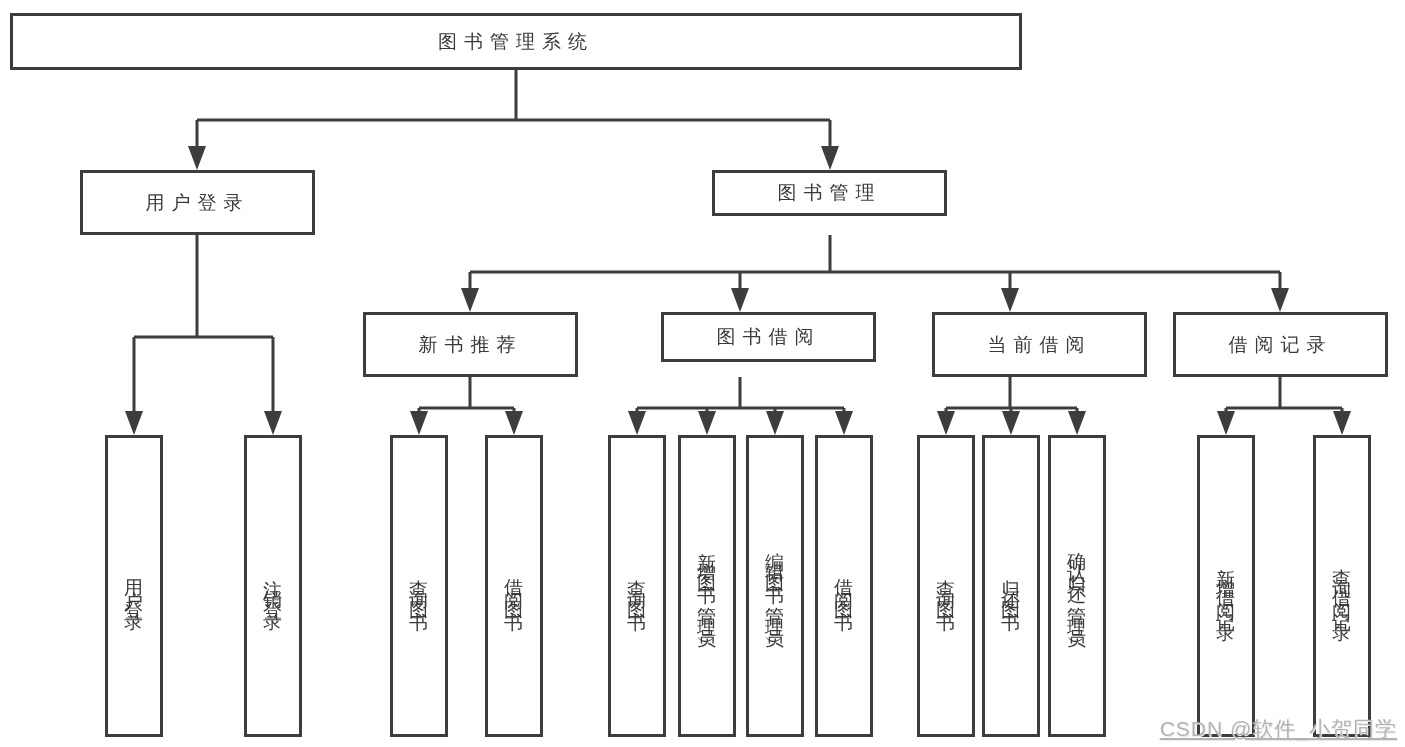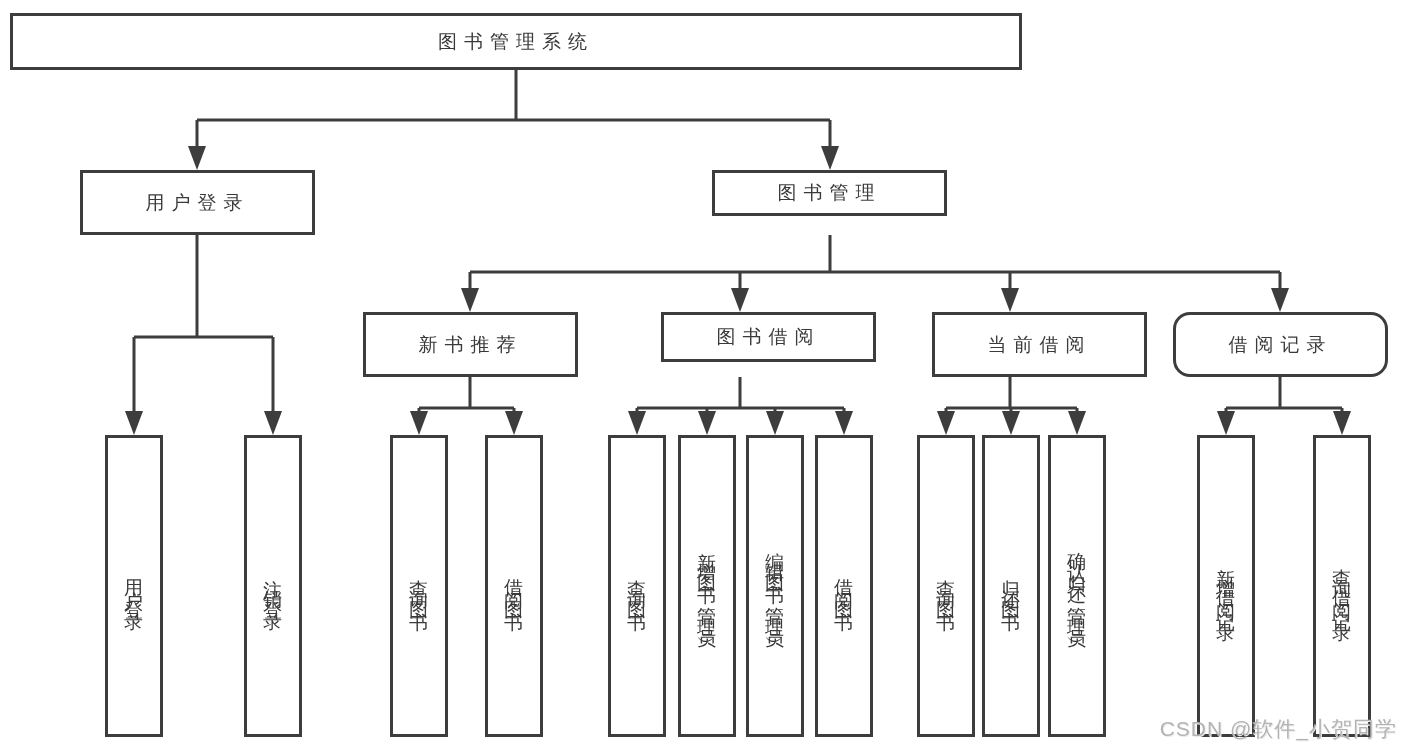--- a/index.html
+++ b/index.html
@@ -53,20 +53,21 @@
   }
   .watermark {
     position: absolute;
     right: 8px;
     bottom: 4px;
     z-index: 3;
     font-size: 21px;
     letter-spacing: 1px;
     color: var(--watermark, #b3b3b3);
     text-shadow: 1px 1px 0 #ebebeb;
+    text-decoration: underline;
   }
 </style>
 </head>
 <body>
 
 <div class="stage">
 
   <svg class="connector-layer" viewBox="0 0 1405 747" xmlns="http://www.w3.org/2000/svg">
     <g class="connector">
       <path d="M516 69 V120 M197 120 H830 M197 120 V162 M830 120 V162"></path>
@@ -111,21 +112,21 @@
   </svg>
 
   <div class="box" style="left:10px; top:13px; width:1012px; height:57px;">图书管理系统</div>
 
   <div class="box" style="left:80px; top:170px; width:235px; height:65px;">用户登录</div>
   <div class="box" style="left:712px; top:170px; width:235px; height:46px;">图书管理</div>
 
   <div class="box" style="left:363px; top:312px; width:215px; height:65px;">新书推荐</div>
   <div class="box" style="left:633px; top:312px; width:215px; height:50px;margin-left:28px;">图书借阅</div>
   <div class="box" style="left:903px; top:312px; width:215px; height:65px;margin-left:29px;">当前借阅</div>
-  <div class="box" style="left:1173px; top:312px; width:215px; height:65px;border-radius:17px;">借阅记录</div>
+  <div class="box" style="left:1173px; top:312px; width:215px; height:65px;">借阅记录</div>
 
   <div class="box vbox" style="left:105px; top:435px; width:58px; height:302px;">用户登录</div>
   <div class="box vbox" style="left:244px; top:435px; width:58px; height:302px;">注销登录</div>
 
   <div class="box vbox" style="left:390px; top:435px; width:58px; height:302px;">查询图书</div>
   <div class="box vbox" style="left:485px; top:435px; width:58px; height:302px;">借阅图书</div>
 
   <div class="box vbox" style="left:608px; top:435px; width:58px; height:302px;">查询图书</div>
   <div class="box vbox" style="left:678px; top:435px; width:58px; height:302px;">新增图书（管理员）</div>
   <div class="box vbox" style="left:746px; top:435px; width:58px; height:302px;">编辑图书（管理员）</div>

